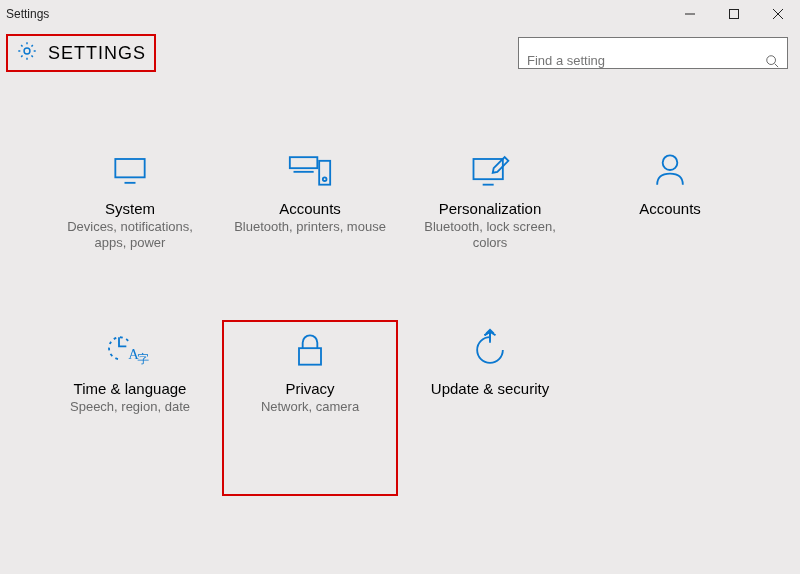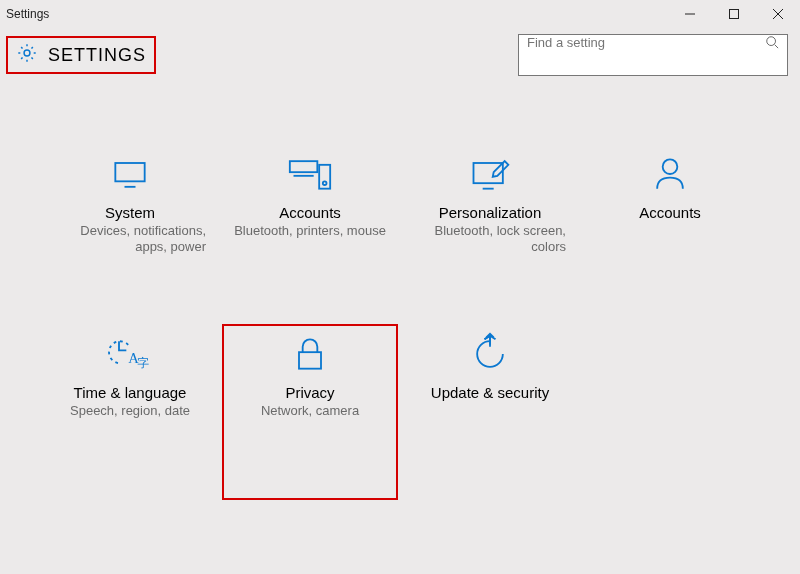--- a/index.html
+++ b/index.html
@@ -5,25 +5,25 @@
     * { margin:0; padding:0; box-sizing:border-box; }
     body { font-family:"Segoe UI", Arial, sans-serif; background:#eceaea; width:800px; height:574px; overflow:hidden; color:#333; }
     .titlebar { height:28px; display:flex; align-items:center; justify-content:space-between; padding:0 0 0 6px; font-size:12px; }
     .titlebar .title { color:#222; }
     .win-controls { display:flex; height:100%; }
     .win-btn { width:44px; display:flex; align-items:center; justify-content:center; cursor:default; }
     .win-btn svg { display:block; }
     .header { display:flex; align-items:center; justify-content:space-between; padding:6px 12px 6px 6px; }
     .header-left { display:flex; align-items:center; gap:10px; border:2px solid #d40000; padding:4px 8px; }
     .header-title { font-weight:400; font-size:18px; letter-spacing:1px; color:#000; }
-    .search-box { display:flex; align-items:flex-start; width:270px; height:42px; border:1px solid #777; background:#fff; }
+    .search-box { display:flex; align-items:flex-end; width:270px; height:32px; border:1px solid #777; background:#fff; }
     .search-box input { flex:1; border:none; outline:none; padding:0 8px; font-size:13px; background:transparent; color:#555; }
     .search-box .search-ico { width:30px; display:flex; align-items:center; justify-content:center; }
     .grid { display:flex; flex-wrap:wrap; padding:60px 40px 0 40px; }
-    .tile { width:180px; height:180px; display:flex; flex-direction:column; align-items:center; text-align:right; cursor:default; padding-top:8px; }
+    .tile { width:180px; height:180px; display:flex; flex-direction:column; align-items:center; text-align:center; cursor:default; padding-top:8px; }
     .tile.highlight { outline:2px solid #d40000; outline-offset:-4px; }
     .tile .ico { height:48px; display:flex; align-items:center; justify-content:center; margin-bottom:6px; }
     .tile .t-title { font-size:15px; color:#000; margin-bottom:2px; }
     .tile .t-sub { font-size:13px; color:#6a6a6a; line-height:1.25; padding:0 14px; }
   </style>
 </head>
 <body>
 
 <div class="titlebar">
   <span class="title">Settings</span>

